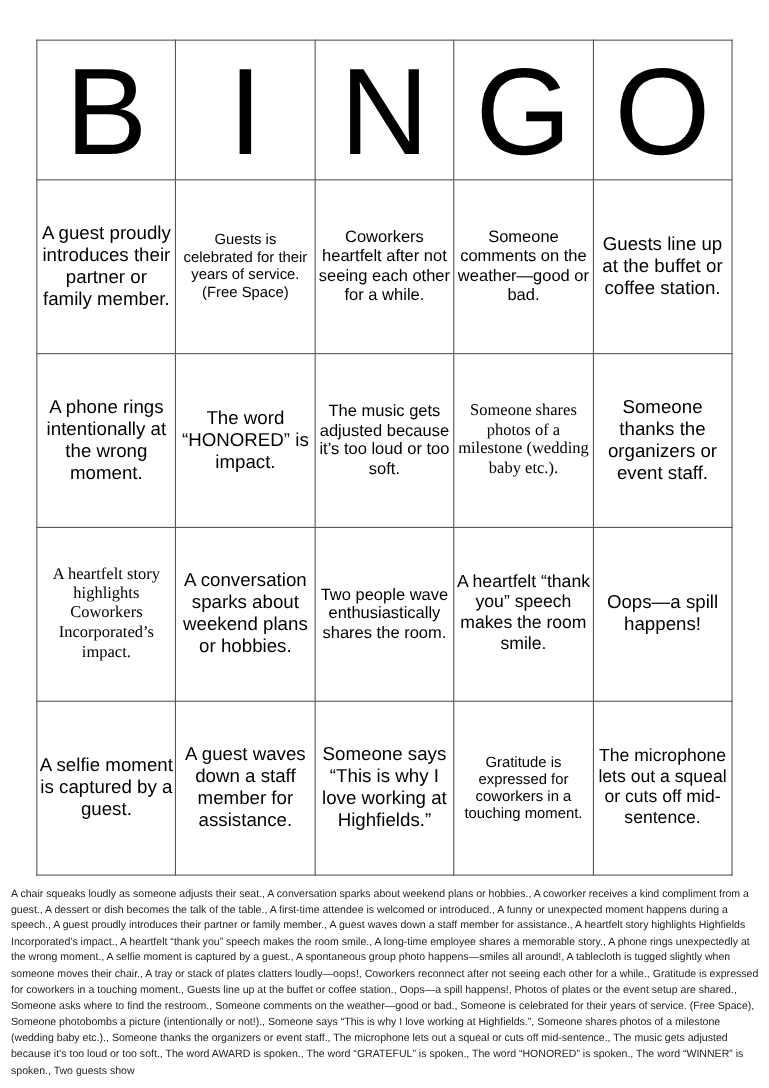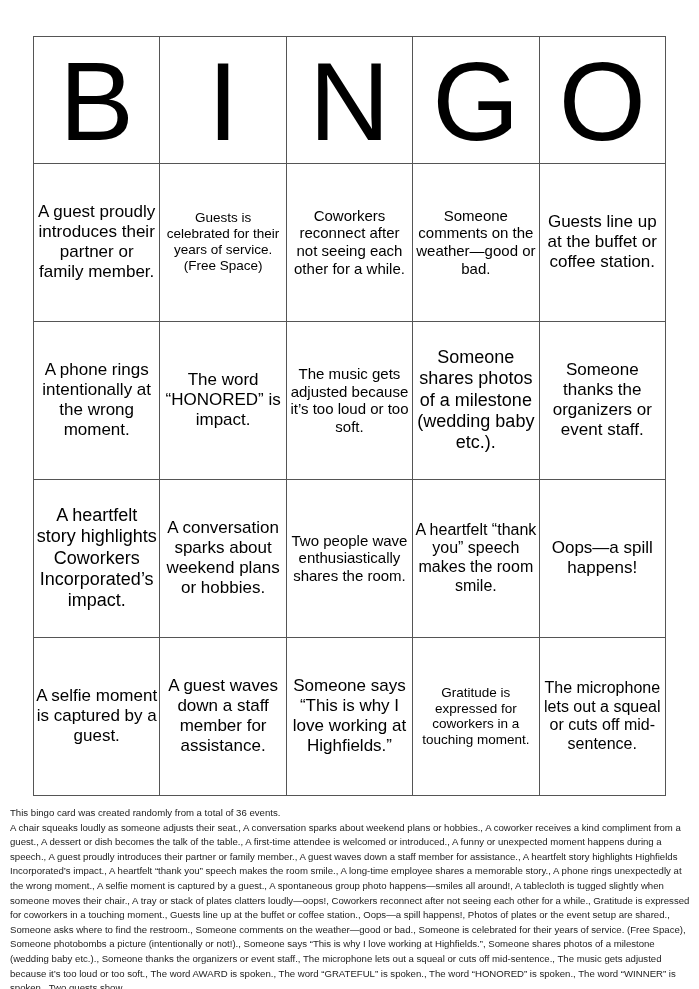--- a/index.html
+++ b/index.html
@@ -46,21 +46,21 @@
       box-sizing: border-box;
     }
     .hdr-letter {
       display: inline-block;
       transform: translateY(2px);
     }
     .s-xl { font-size: 17px; line-height: 20px; }
     .s-l  { font-size: 16px; line-height: 20px; }
     .s-m  { font-size: 15px; line-height: 17px; }
     .s-sm { font-size: 13.5px; line-height: 17px; }
-    .s-xs { font-size: 18px; line-height: 17px; }
+    .s-xs { font-size: 15px; line-height: 17px; font-family: Liberation Serif, serif; }
     .s-free { font-size: 19px; }
     .footer {
       position: absolute;
       left: 10px;
       top: 806px;
       width: 682px;
       font-size: 9.6px;
       line-height: 14.6px;
       color: #222222;
     }
@@ -76,21 +76,21 @@
       <th><span class="hdr-letter">I</span></th>
       <th><span class="hdr-letter">N</span></th>
       <th><span class="hdr-letter">G</span></th>
       <th><span class="hdr-letter">O</span></th>
     </tr>
   </thead>
   <tbody>
     <tr>
       <td class="s-xl">A guest proudly introduces their partner or family member.</td>
       <td class="s-sm">Guests is celebrated for their years of service. (Free Space)</td>
-      <td class="s-m">Coworkers reconnect after not seeing each other for a while.</td>
+      <td class="s-m">Coworkers heartfelt after not seeing each other for a while.</td>
       <td class="s-m">Someone comments on the weather—good or bad.</td>
       <td class="s-xl">Guests line up at the buffet or coffee station.</td>
     </tr>
     <tr>
       <td class="s-xl">A phone rings intentionally at the wrong moment.</td>
       <td class="s-xl">The word “HONORED” is impact.</td>
       <td class="s-m">The music gets adjusted because it’s too loud or too soft.</td>
       <td class="s-xs">Someone shares photos of a milestone (wedding  baby  etc.).</td>
       <td class="s-xl">Someone thanks the organizers or event staff.</td>
     </tr>
@@ -105,15 +105,14 @@
       <td class="s-xl">A selfie moment is captured by a guest.</td>
       <td class="s-xl">A guest waves down a staff member for assistance.</td>
       <td class="s-xl">Someone says  “This is why I love working at Highfields.”</td>
       <td class="s-sm">Gratitude is expressed for coworkers in a touching moment.</td>
       <td class="s-l">The microphone lets out a squeal or cuts off mid-sentence.</td>
     </tr>
   </tbody>
 </table>
 
 <div class="footer">
-  <p>This bingo card was created randomly from a total of 36 events.</p>
   <p>A chair squeaks loudly as someone adjusts their seat., A conversation sparks about weekend plans or hobbies., A coworker receives a kind compliment from a guest., A dessert or dish becomes the talk of the table., A first-time attendee is welcomed or introduced., A funny or unexpected moment happens during a speech., A guest proudly introduces their partner or family member., A guest waves down a staff member for assistance., A heartfelt story highlights Highfields Incorporated’s impact., A heartfelt “thank you” speech makes the room smile., A long-time employee shares a memorable story., A phone rings unexpectedly at the wrong moment., A selfie moment is captured by a guest., A spontaneous group photo happens—smiles all around!, A tablecloth is tugged slightly when someone moves their chair., A tray or stack of plates clatters loudly—oops!, Coworkers reconnect after not seeing each other for a while., Gratitude is expressed for coworkers in a touching moment., Guests line up at the buffet or coffee station., Oops—a spill happens!, Photos of plates or the event setup are shared., Someone asks where to find the restroom., Someone comments on the weather—good or bad., Someone is celebrated for their years of service. (Free Space), Someone photobombs a picture (intentionally or not!)., Someone says  “This is why I love working at Highfields.”, Someone shares photos of a milestone (wedding  baby  etc.)., Someone thanks the organizers or event staff., The microphone lets out a squeal or cuts off mid-sentence., The music gets adjusted because it’s too loud or too soft., The word AWARD is spoken., The word “GRATEFUL” is spoken., The word “HONORED” is spoken., The word “WINNER” is spoken., Two guests show</p>
 </div>
 
 </body></html>

